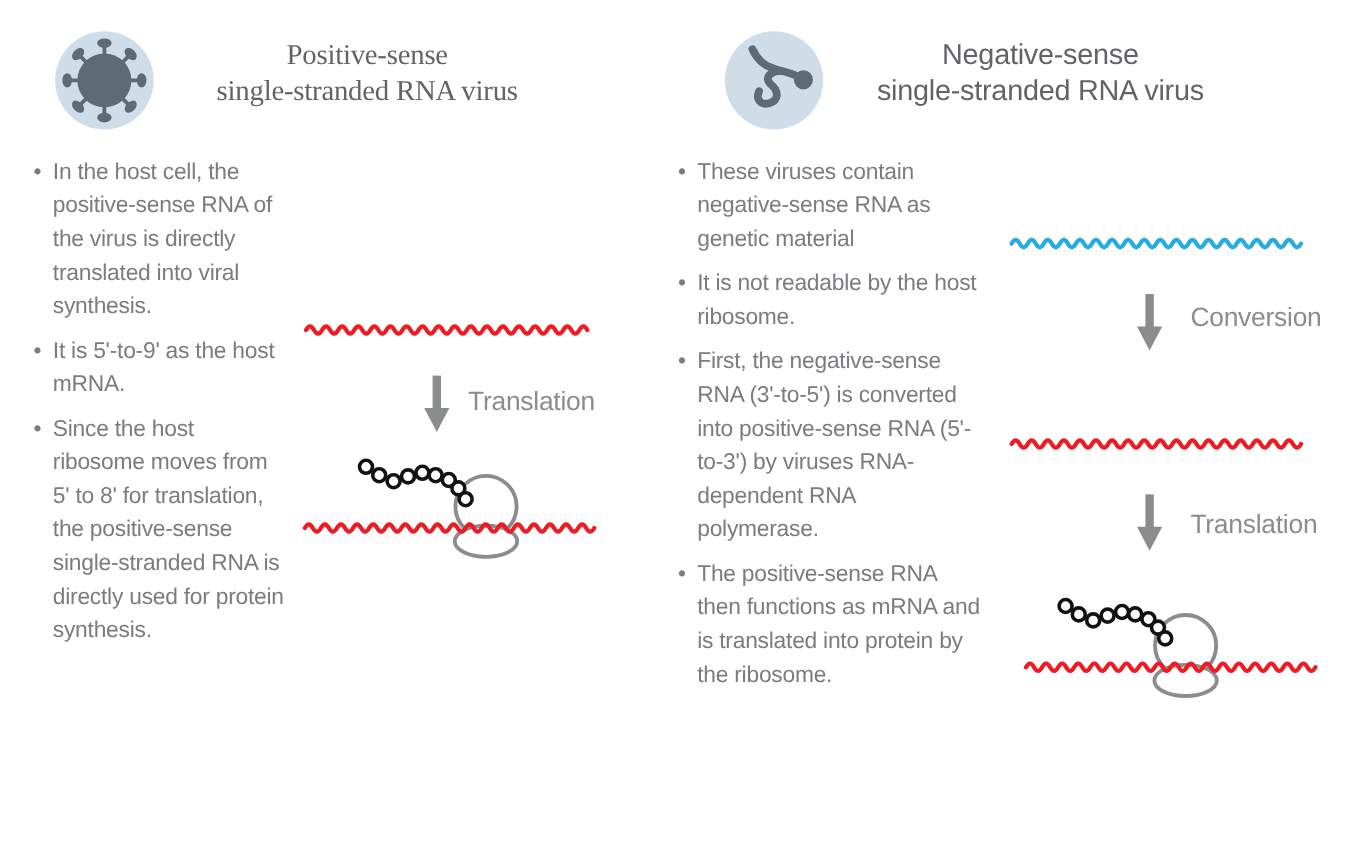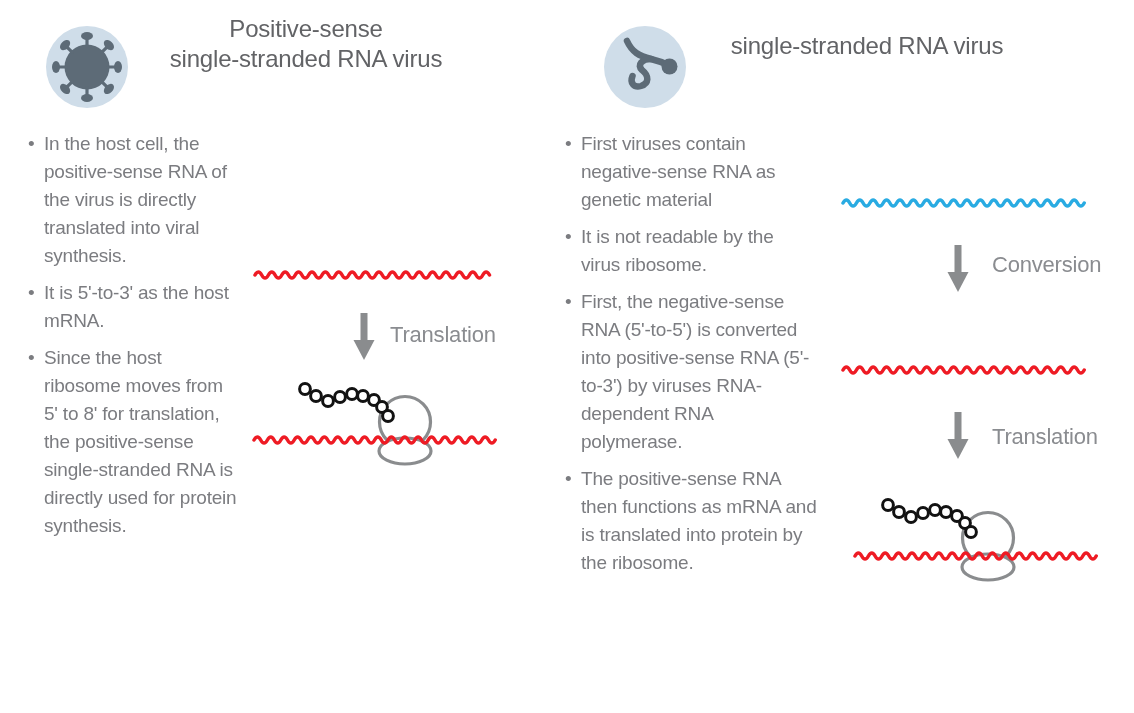--- a/index.html
+++ b/index.html
@@ -94,67 +94,68 @@
             </g>
           <g transform="rotate(315,42,42)">
               <rect x="40.4" y="12.5" width="3.2" height="10" rx="1.6"></rect>
               <ellipse cx="42" cy="11" rx="6" ry="4"></ellipse>
             </g>
         </g>
       </g>
     </svg>
   </div>
 
-  <div class="panel-title" style="left:126px;top:14px;">
+  <div class="panel-title" style="left:126px;top:31px;font-family:Liberation Serif, serif;">
     <div>Positive-sense</div>
     <div>single-stranded RNA virus</div>
   </div>
 
   <div class="icon-wrap" style="left:603px;top:25px;">
     <svg width="84" height="84" viewBox="0 0 84 84">
       <circle cx="42" cy="42" r="41" fill="#cfdde9"></circle>
       <g stroke="#5d6b77" stroke-width="6.5" fill="none" stroke-linecap="round">
         <path d="M24,16 C29,27 36,31 48,34 C56,36 61,38 65,40"></path>
         <path d="M48,34 C39,34 33.5,40 39,45 C46.5,51 46,58.5 38,61 C31,63 26.5,58 29.5,51"></path>
       </g>
       <circle cx="66.5" cy="41.5" r="8" fill="#5d6b77"></circle>
     </svg>
   </div>
 
   <div class="panel-title" style="left:687px;top:31px;">
+    <div>Negative-sense</div>
     <div>single-stranded RNA virus</div>
   </div>
 
   <div class="bullets bullets-left">
     <div class="bullet">
       <span class="dot">•</span>
       <span class="btxt">In the host cell, the positive-sense RNA of the virus is directly translated into viral synthesis.</span>
     </div>
     <div class="bullet">
       <span class="dot">•</span>
-      <span class="btxt">It is 5'-to-3' as the host mRNA.</span>
+      <span class="btxt">It is 5'-to-9' as the host mRNA.</span>
     </div>
     <div class="bullet">
       <span class="dot">•</span>
       <span class="btxt">Since the host ribosome moves from 5' to 8' for translation, the positive-sense single-stranded RNA is directly used for protein synthesis.</span>
     </div>
   </div>
 
   <div class="bullets bullets-right">
     <div class="bullet">
       <span class="dot">•</span>
-      <span class="btxt">First viruses contain negative-sense RNA as genetic material</span>
-    </div>
-    <div class="bullet">
-      <span class="dot">•</span>
-      <span class="btxt">It is not readable by the virus ribosome.</span>
-    </div>
-    <div class="bullet">
-      <span class="dot">•</span>
-      <span class="btxt">First, the negative-sense RNA (5'-to-5') is converted into positive-sense RNA (5'-to-3') by viruses RNA-dependent RNA polymerase.</span>
+      <span class="btxt">These viruses contain negative-sense RNA as genetic material</span>
+    </div>
+    <div class="bullet">
+      <span class="dot">•</span>
+      <span class="btxt">It is not readable by the host ribosome.</span>
+    </div>
+    <div class="bullet">
+      <span class="dot">•</span>
+      <span class="btxt">First, the negative-sense RNA (3'-to-5') is converted into positive-sense RNA (5'-to-3') by viruses RNA-dependent RNA polymerase.</span>
     </div>
     <div class="bullet">
       <span class="dot">•</span>
       <span class="btxt">The positive-sense RNA then functions as mRNA and is translated into protein by the ribosome.</span>
     </div>
   </div>
 
   <div class="abs" style="left:240px;top:250px;">
     <svg width="320" height="240" viewBox="0 0 320 240">
 

